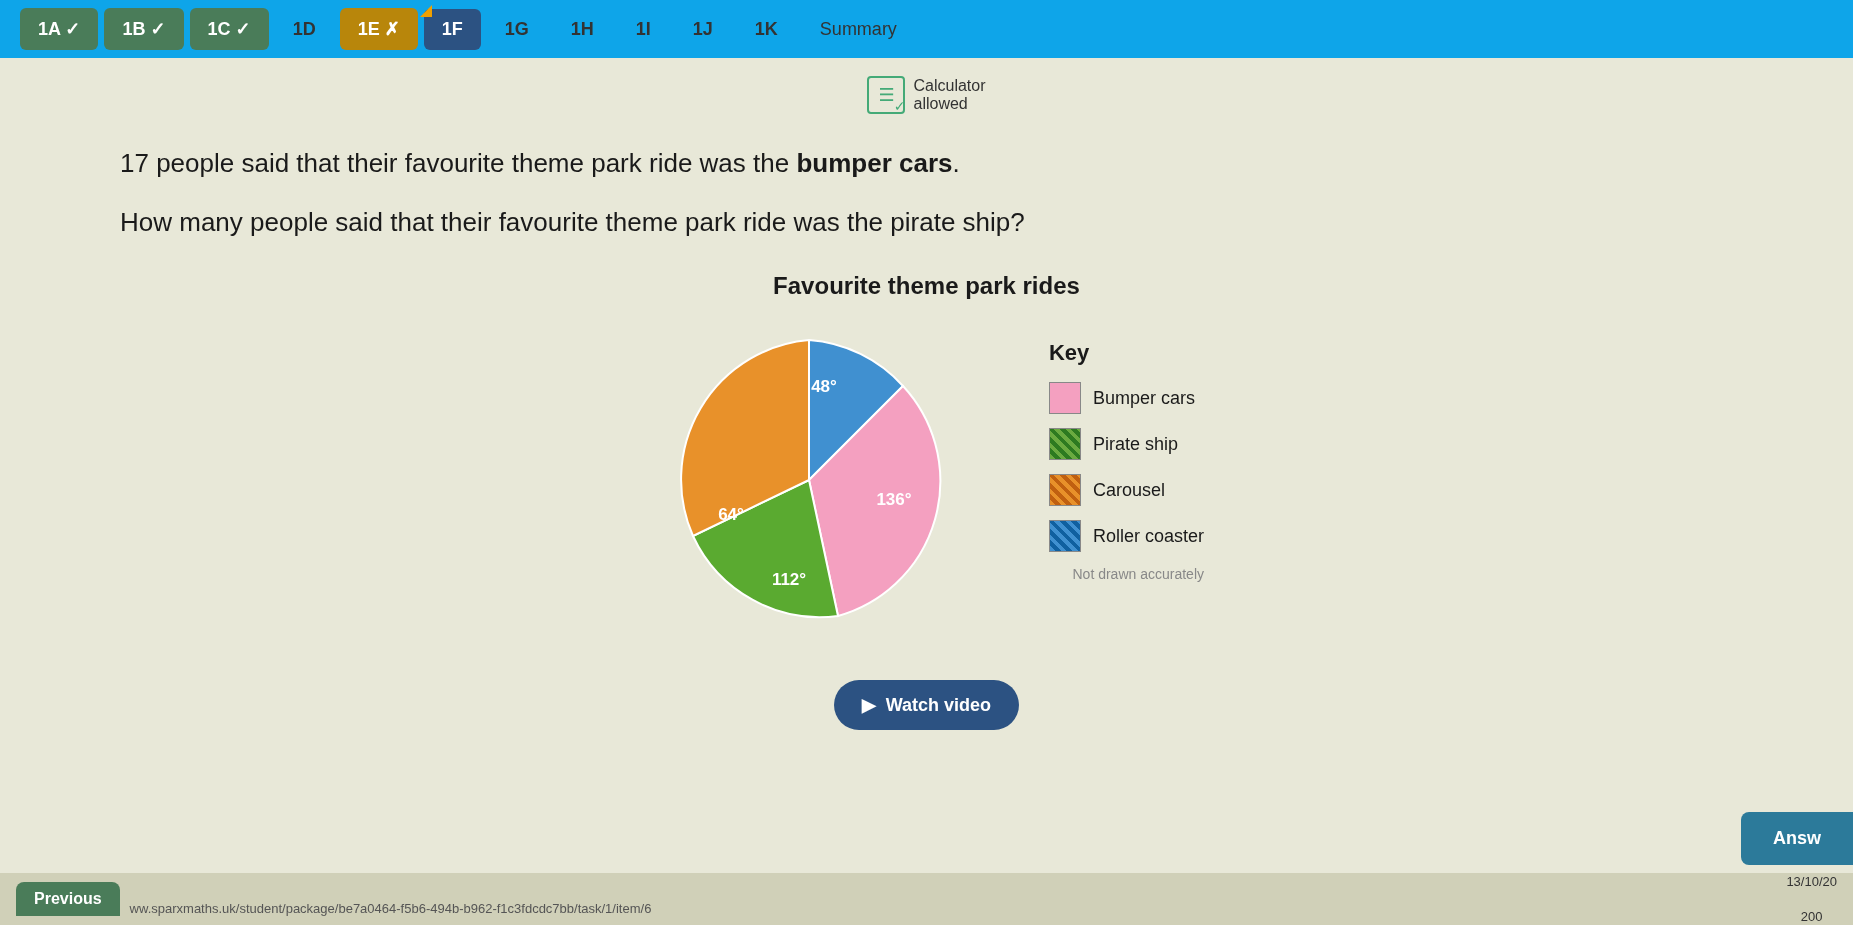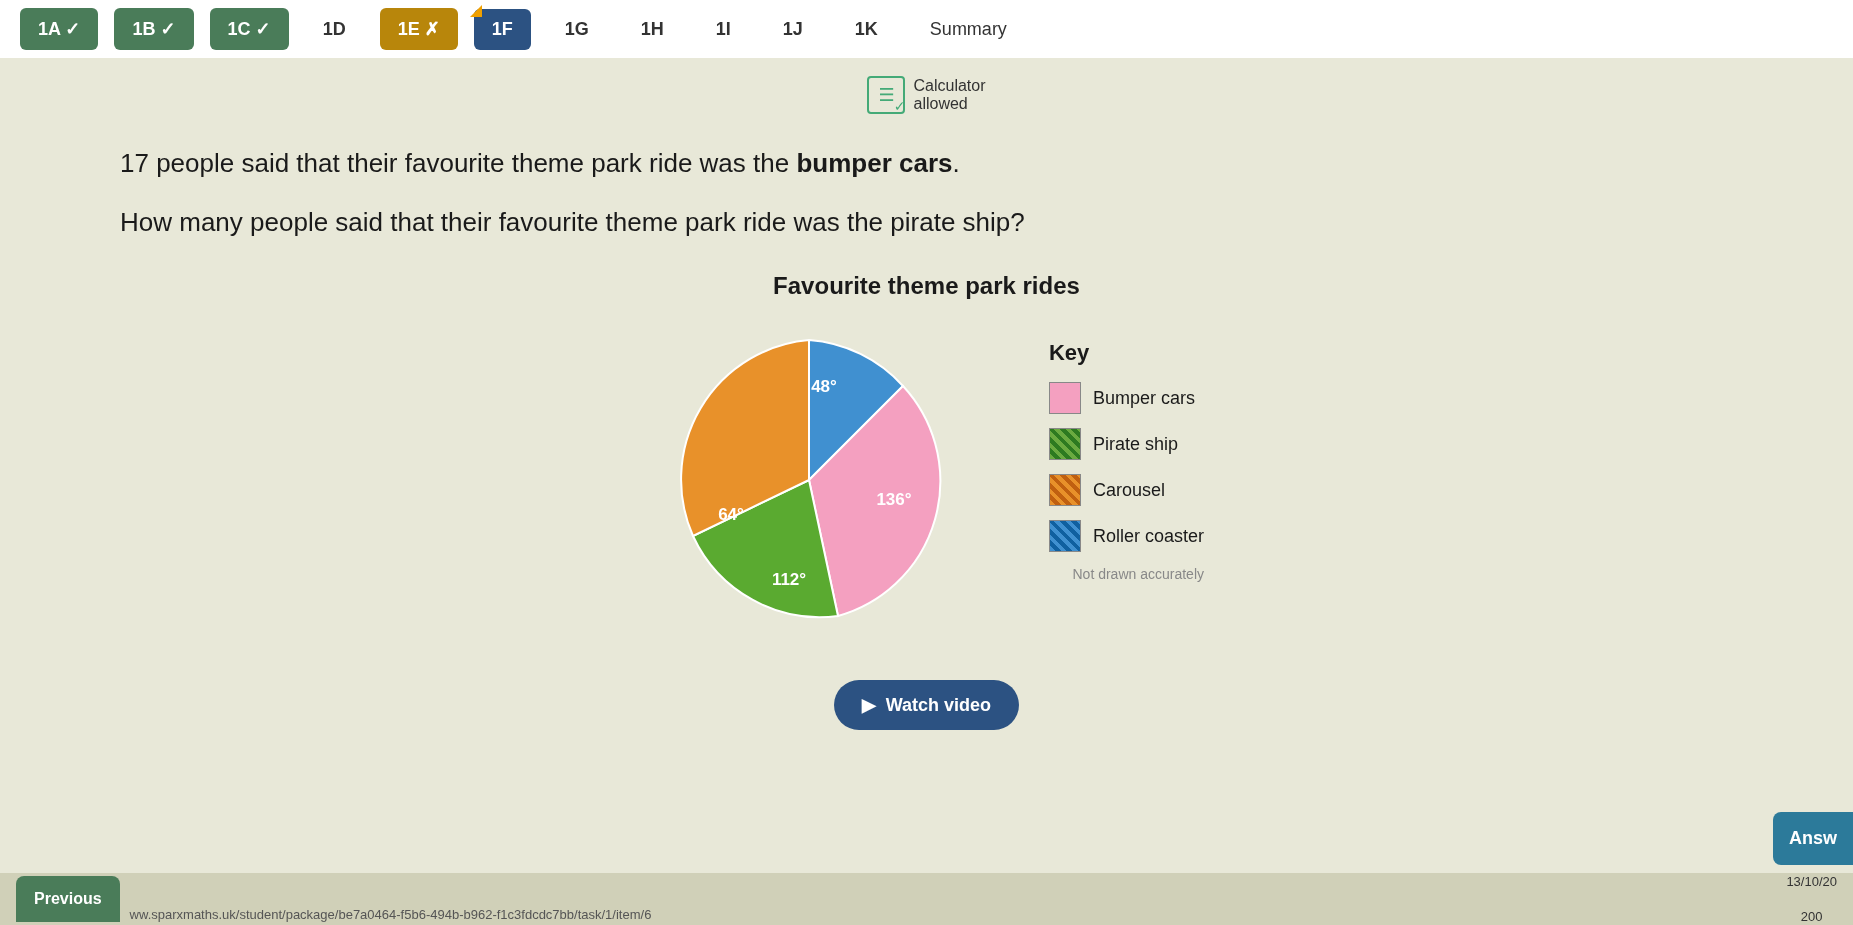--- a/index.html
+++ b/index.html
@@ -8,23 +8,23 @@
       background: #e8e8d8;
       width: 1853px;
       min-height: 925px;
       overflow-x: hidden;
     }
 
     
     .top-nav {
       display: flex;
       align-items: center;
-      background: #ffffff;
+      background: #0ea5e9;
       padding: 8px 20px;
-      gap: 16px;
+      gap: 6px;
     }
     .nav-tab {
       padding: 10px 18px;
       border-radius: 6px;
       font-weight: bold;
       font-size: 18px;
       cursor: pointer;
       color: #333;
       background: transparent;
       border: none;
@@ -202,21 +202,21 @@
       margin-top: 30px;
     }
 
     
     .answer-btn {
       position: fixed;
       right: 0;
       bottom: 60px;
       background: #2c7a9a;
       color: white;
-      padding: 16px 16px;
+      padding: 16px 32px;
       border-radius: 8px 0 0 8px;
       font-size: 18px;
       font-weight: bold;
       cursor: pointer;
       border: none;
     }
 
     
     .bottom-bar {
       position: fixed;
@@ -228,21 +228,21 @@
       align-items: center;
       justify-content: space-between;
       padding: 6px 16px;
       font-size: 13px;
       color: #333;
       height: 52px;
     }
     .previous-btn {
       background: #4a7c59;
       color: white;
-      padding: 14px 18px;
+      padding: 8px 18px;
       border-radius: 8px 8px 0 0;
       font-size: 16px;
       font-weight: bold;
       cursor: pointer;
       border: none;
     }
     .url-text {
       font-size: 13px;
       color: #555;
     }

